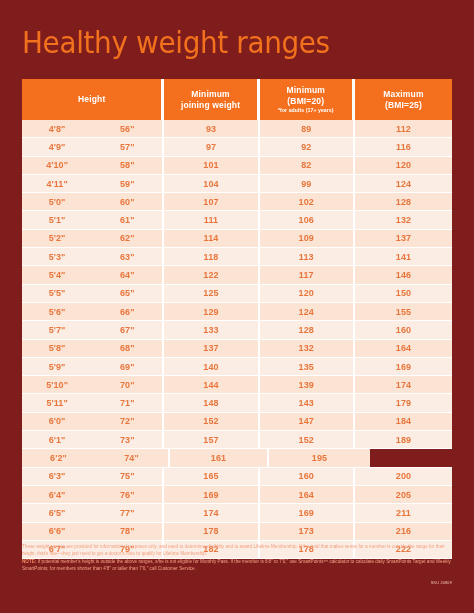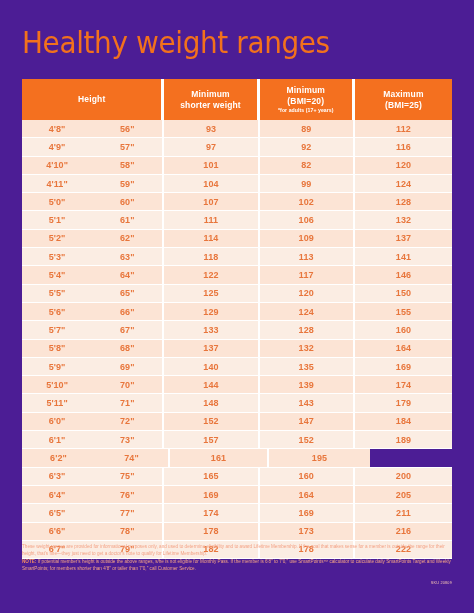--- a/index.html
+++ b/index.html
@@ -9,21 +9,21 @@
     height: 613px;
     background: #ffffff;
     font-family: "Liberation Sans", sans-serif;
     overflow: hidden;
   }
 
   #page {
     position: relative;
     width: 474px;
     height: 613px;
-    background: #4c1d95;
+    background: #7f1d1d;
   }
 
   
   #title {
     position: absolute;
     left: 22px;
     top: 24px;
     font-family: "DejaVu Sans", sans-serif;
     font-size: 30px;
     font-weight: 400;
@@ -154,21 +154,21 @@
   <div id="title">Healthy weight ranges</div>
 
   <div id="table">
 
     <div class="row" id="head">
       <div class="hcell c-height">
         <span>Height</span>
       </div>
       <div class="hcell c-minjoin">
         <span>Minimum</span>
-        <span>shorter weight</span>
+        <span>joining weight</span>
       </div>
       <div class="hcell c-bmi20">
         <span>Minimum</span>
         <span>(BMI=20)</span>
         <span class="sub">*for adults (17+ years)</span>
       </div>
       <div class="hcell c-bmi25">
         <span>Maximum</span>
         <span>(BMI=25)</span>
       </div>

